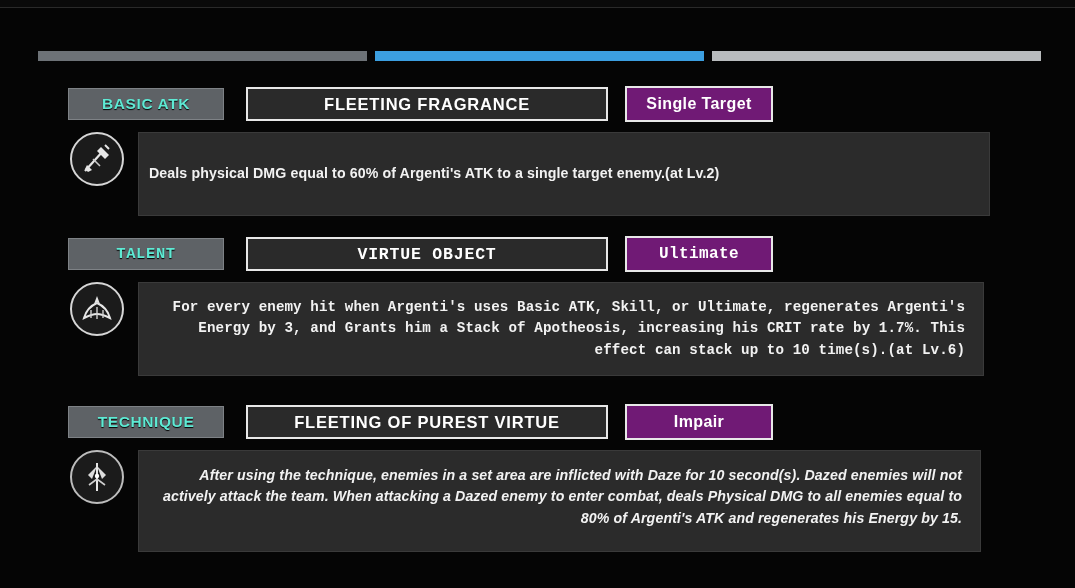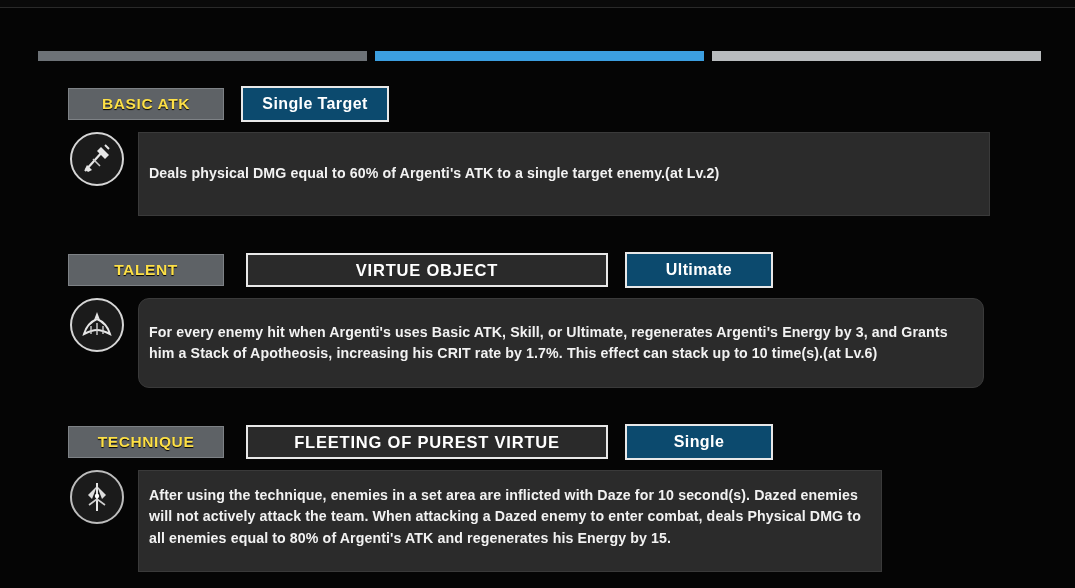--- a/index.html
+++ b/index.html
@@ -71,42 +71,42 @@
     width: 156px;
     height: 32px;
     background: #5e6266;
     border: 1px solid #7e8286;
     display: flex;
     align-items: center;
     justify-content: center;
     font-size: 15.5px;
     font-weight: bold;
     letter-spacing: 0.6px;
-    color: #fde047;
+    color: #5eead4;
     text-shadow: 0 1px 1px #000;
   }
   .name-plate {
     margin-left: 22px;
     width: 362px;
     height: 34px;
     background: #2a2a2a;
     border: 2px solid #e8e8e8;
     display: flex;
     align-items: center;
     justify-content: center;
     font-size: 16.5px;
     font-weight: bold;
     letter-spacing: 0.8px;
   }
   .type-plate {
     margin-left: 17px;
     min-width: 148px;
     height: 34px;
     padding: 16px 16px;
-    background: #0c4a6e;
+    background: #701a75;
     border: 2px solid #e8e8e8;
     display: flex;
     align-items: center;
     justify-content: center;
     font-size: 16px;
     font-weight: bold;
     letter-spacing: 0.4px;
   }
 
   .block-body {
@@ -132,82 +132,84 @@
   .desc {
     margin-left: 70px;
     background: #2b2b2b;
     border: 1px solid #3a3a3a;
     padding: 14px 18px 14px 10px;
     font-size: 14.2px;
     font-weight: bold;
     line-height: 1.5;
     color: #f2f2f2;
     letter-spacing: 0.1px;
+    text-align: right;
   }
   .desc-1 { width: 852px; min-height: 84px; }
-  .desc-2 { width: 846px; min-height: 90px; border-radius: 11px; }
-  .desc-3 { width: 744px; min-height: 102px; }
+  .desc-2 { width: 846px; min-height: 90px; }
+  .desc-3 { width: 843px; min-height: 102px; font-style: italic; }
 
   .desc.tall { display: flex; align-items: center; }
 </style>
 </head>
 <body>
 
 <div class="topbar"></div>
 
 <div class="page">
 
   <div class="indicator-row">
     <div class="indicator ind-0"></div>
     <div class="indicator ind-1"></div>
     <div class="indicator ind-2"></div>
   </div>
 
   <div class="block" style="top:78px;">
     <div class="block-head">
       <div class="tag">BASIC ATK</div>
+      <div class="name-plate">FLEETING FRAGRANCE</div>
       <div class="type-plate">Single Target</div>
     </div>
     <div class="block-body">
       <div class="icon-badge">
         <svg width="36" height="36" viewBox="0 0 36 36" aria-hidden="true">
           <path d="M6 30 L24 10" stroke="#e6e6e6" stroke-width="2.2" fill="none"></path>
           <path d="M22 6 L30 14 L26 18 L18 10 Z" fill="#e6e6e6"></path>
           <path d="M8 24 L13 29 L9 31 L6 28 Z" fill="#e6e6e6"></path>
           <path d="M26 4 L30 8" stroke="#e6e6e6" stroke-width="2" fill="none"></path>
           <path d="M14 18 L21 25" stroke="#c9c9c9" stroke-width="1.6" fill="none"></path>
         </svg>
       </div>
       <div class="desc desc-1 tall">Deals physical DMG equal to 60% of Argenti's ATK to a single target enemy.(at Lv.2)</div>
     </div>
   </div>
 
-  <div class="block" style="top:244px;">
+  <div class="block" style="top:228px;font-family:Liberation Mono, monospace;">
     <div class="block-head">
       <div class="tag">TALENT</div>
       <div class="name-plate">VIRTUE OBJECT</div>
       <div class="type-plate">Ultimate</div>
     </div>
     <div class="block-body">
       <div class="icon-badge">
         <svg width="36" height="36" viewBox="0 0 36 36" aria-hidden="true">
           <path d="M18 5 L21 13 L18 11 L15 13 Z" fill="#e6e6e6"></path>
           <path d="M18 12 C11 15 7 20 5 27 C11 24 15 23 18 23 C21 23 25 24 31 27 C29 20 25 15 18 12 Z" fill="none" stroke="#e6e6e6" stroke-width="2"></path>
           <path d="M12 19 L12 27 M18 16 L18 28 M24 19 L24 27" stroke="#cfcfcf" stroke-width="1.4"></path>
         </svg>
       </div>
       <div class="desc desc-2 tall">For every enemy hit when Argenti's uses Basic ATK, Skill, or Ultimate, regenerates Argenti's Energy by 3, and Grants him a Stack of Apotheosis, increasing his CRIT rate by 1.7%. This effect can stack up to 10 time(s).(at Lv.6)</div>
     </div>
   </div>
 
-  <div class="block" style="top:416px;">
+  <div class="block" style="top:396px;">
     <div class="block-head">
       <div class="tag">TECHNIQUE</div>
       <div class="name-plate">FLEETING OF PUREST VIRTUE</div>
-      <div class="type-plate">Single</div>
+      <div class="type-plate">Impair</div>
     </div>
     <div class="block-body">
       <div class="icon-badge" style="border-color:#bdbdbd;">
         <svg width="36" height="36" viewBox="0 0 36 36" aria-hidden="true">
           <path d="M18 4 L18 32" stroke="#e6e6e6" stroke-width="2"></path>
           <path d="M18 7 L9 16 L13 20 Z" fill="#dcdcdc"></path>
           <path d="M18 7 L27 16 L23 20 Z" fill="#dcdcdc"></path>
           <path d="M10 26 L18 20 L26 26" stroke="#cfcfcf" stroke-width="1.6" fill="none"></path>
           <circle cx="18" cy="17" r="2.2" fill="#ffffff"></circle>
         </svg>

